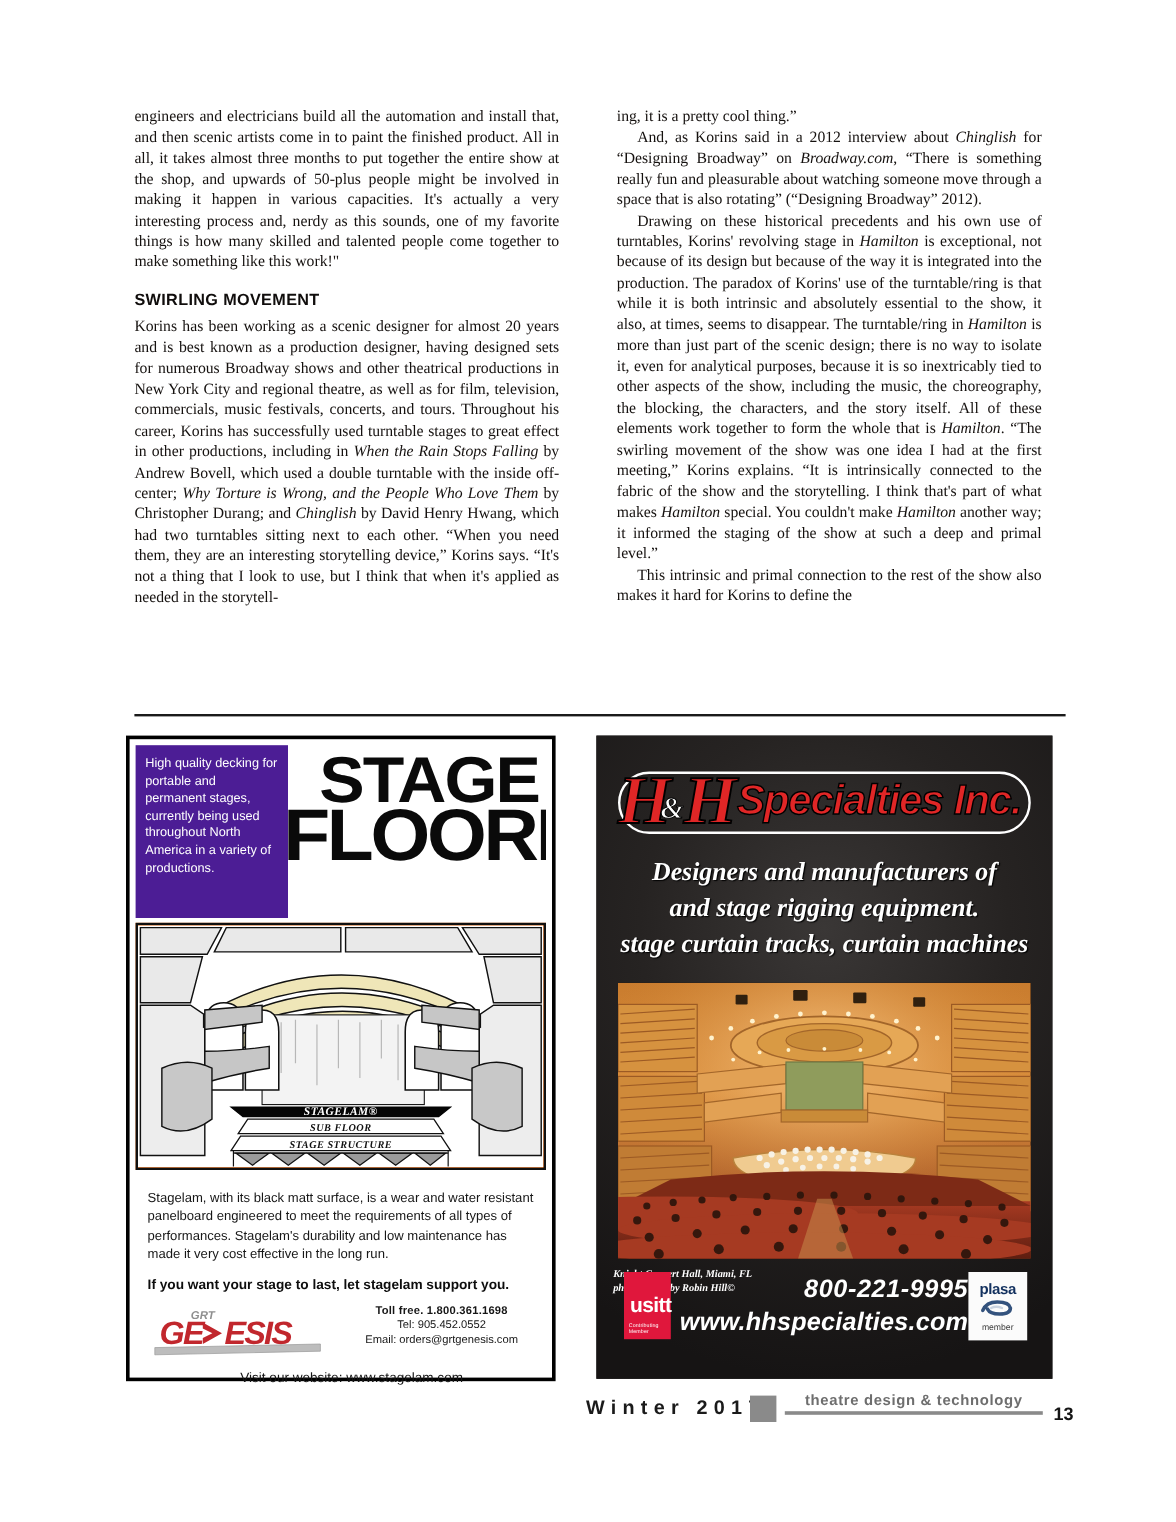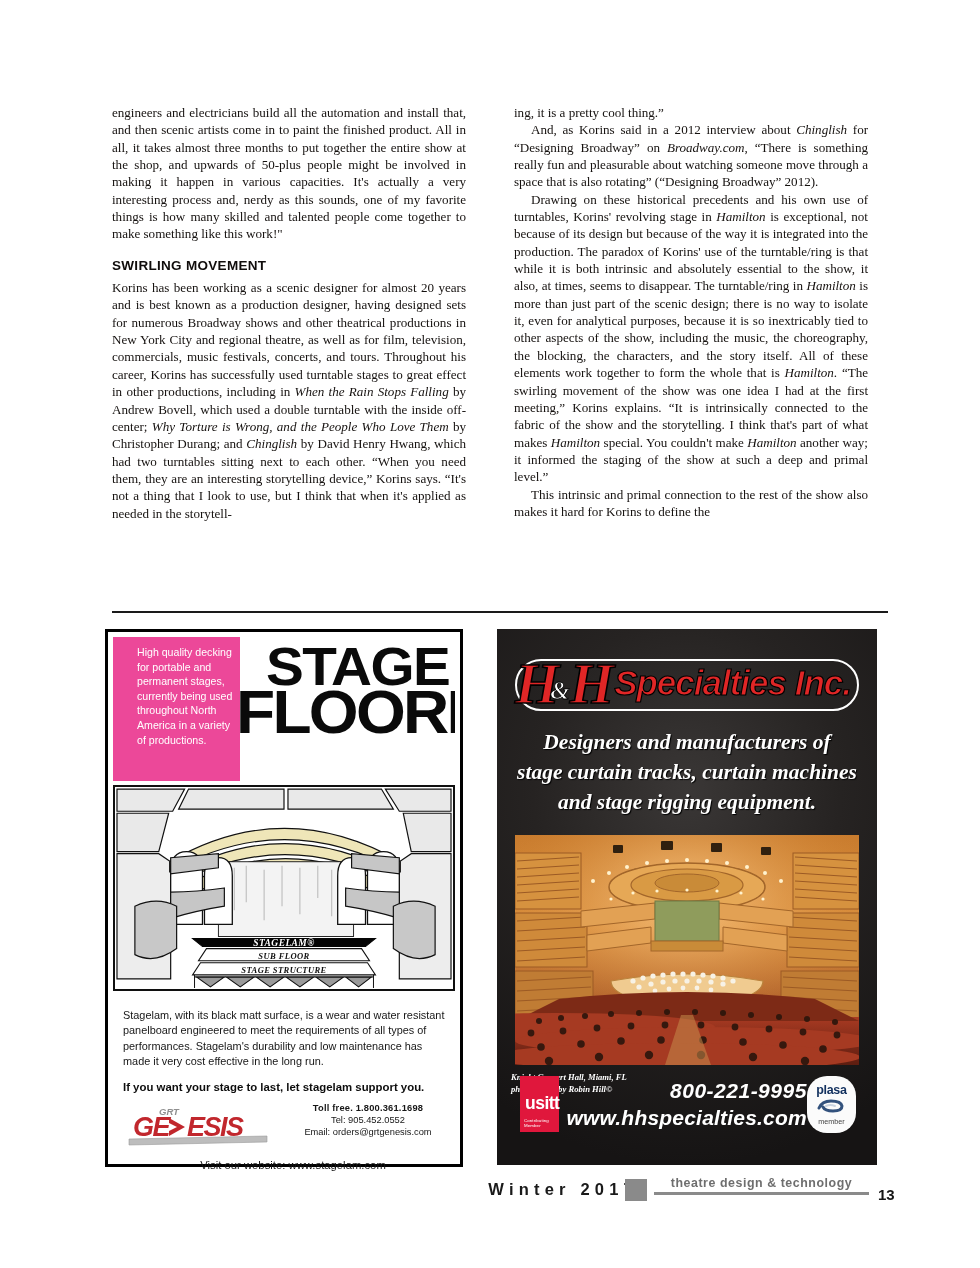--- a/index.html
+++ b/index.html
@@ -4,21 +4,21 @@
 <style>
   * { box-sizing: border-box; margin: 0; padding: 0; }
   html, body {
     width: 980px; height: 1268px;
     background: #ffffff;
     font-family: "Liberation Serif", serif;
   }
   body { position: relative; overflow: hidden; }
 
   
-  .page { position: absolute; inset: 0; margin-top: 16px; }
+  .page { position: absolute; inset: 0; }
 
   .columns {
     position: absolute;
     left: 112px; top: 88px;
     width: 756px; height: 492px;
     display: flex;
     gap: 48px;
   }
   .col {
     width: 354px;
@@ -57,24 +57,24 @@
   .ad-left {
     position: absolute;
     left: 105px; top: 3px;
     width: 358px; height: 538px;
     border: 3px solid #000;
     background: #fff;
     padding: 5px;
   }
   .sf-top { display: flex; height: 144px; }
   .sf-blurb {
-    width: 127px; background: #ec4899; color: #fff;
+    width: 127px; background: #4c1d95; color: #fff;
     font-family: "Liberation Sans", sans-serif;
     font-size: 10.6px; line-height: 14.6px;
-    padding: 8px 7px 0 24px;
+    padding: 8px 7px 0 8px;
   }
   .sf-title {
     flex: 1; background: #fff; position: relative;
     overflow: hidden;
   }
   .sf-title .l1, .sf-title .l2 {
     font-family: "Liberation Sans", sans-serif;
     font-weight: bold;
     color: #0a0a0a;
     line-height: .78;
@@ -236,21 +236,21 @@
     padding-left: 8px;
   }
   .hh-contact .ph { font-size: 21px; letter-spacing: .5px; }
   .hh-contact .web { font-size: 21px; letter-spacing: .2px; margin-top: 3px; }
   .plasa {
     margin-right: 21px;
     width: 60px; height: 57px;
     background: #fbfbfb;
     position: relative;
     display: flex; flex-direction: column;
-    align-items: center; justify-content: center; border-radius: 20px;
+    align-items: center; justify-content: center;
   }
   .plasa .p1 {
     font-family: "Liberation Sans", sans-serif;
     font-weight: bold; font-size: 12.5px;
     color: #12305e; letter-spacing: -.3px;
   }
   .plasa .p2 {
     font-family: "Liberation Sans", sans-serif;
     font-size: 7.2px; color: #3e3e3e; margin-top: 2px;
   }
@@ -435,22 +435,22 @@
         <div class="hh-wordmark">
           <span class="hh-H">H</span>
           <span class="hh-amp">&amp;</span>
           <span class="hh-H2">H</span>
           <span class="hh-spec">Specialties Inc.</span>
         </div>
       </div>
 
       <div class="hh-tagline">
         <div>Designers and manufacturers of</div>
+        <div>and stage rigging equipment.</div>
         <div>stage curtain tracks, curtain machines</div>
-        <div>and stage rigging equipment.</div>
       </div>
 
       <div class="hh-photo">
         <svg width="344" height="230" viewBox="0 0 344 230">
           <defs>
             <linearGradient id="hallbg" x1="0" y1="0" x2="0" y2="1">
               <stop offset="0%" stop-color="#c97c2e"></stop>
               <stop offset="40%" stop-color="#d98e3c"></stop>
               <stop offset="100%" stop-color="#8e3c1e"></stop>
             </linearGradient>

